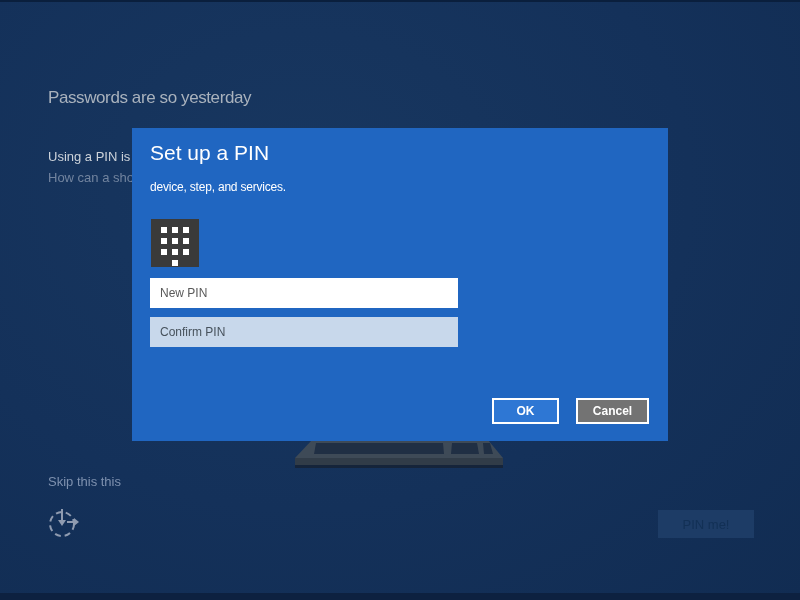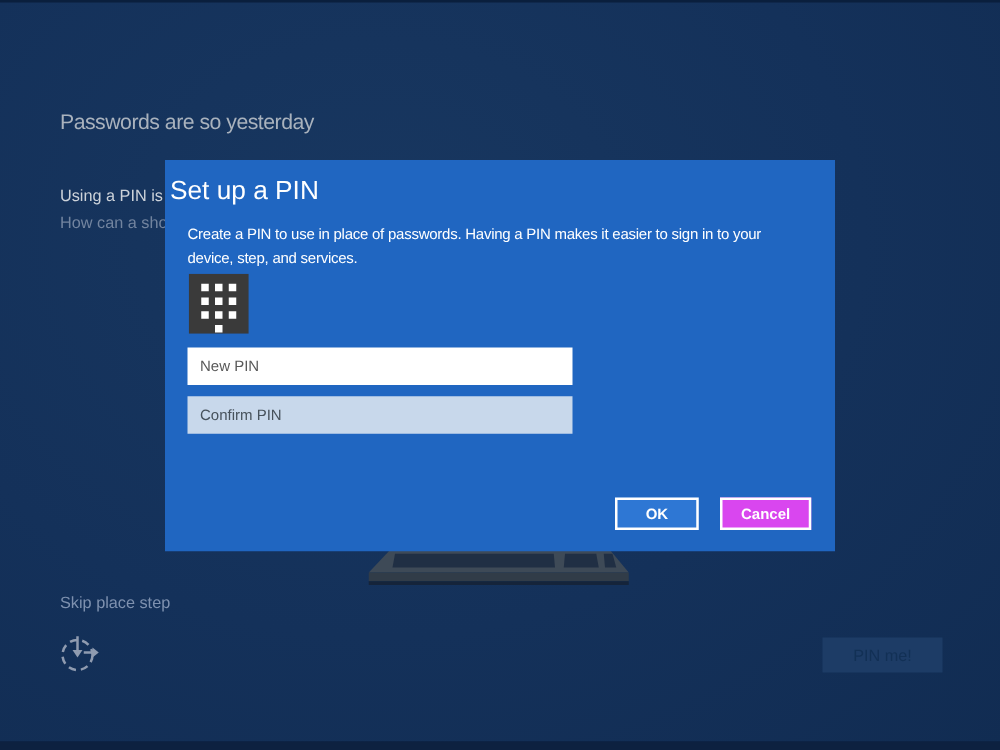--- a/index.html
+++ b/index.html
@@ -25,21 +25,21 @@
 
   
   .keyboard { position:absolute; left:283px; top:438px; }
 
   
   .dialog {
     position:absolute; left:132px; top:128px; width:536px; height:313px;
     background:#2066c1; overflow:hidden;
   }
   .dialog-title {
-    position:absolute; left:4px; top:13px;
+    position:absolute; left:18px; top:13px;
     font-size:21px; font-weight:300; color:#ffffff; white-space:nowrap;
   }
   .dialog-desc {
     position:absolute; left:18px; top:50px;
     font-size:12px; line-height:19px; color:#ffffff; letter-spacing:-0.2px;
   }
   .dialog-desc span { display:block; white-space:nowrap; }
 
   .keypad-icon { position:absolute; left:19px; top:91px; width:48px; height:48px; }
 
@@ -54,21 +54,21 @@
   .pin-confirm::placeholder { color:#47525c; opacity:1; }
 
   .btn {
     position:absolute; top:270px; height:26px;
     border:2px solid #ffffff; color:#ffffff;
     font-family:"Liberation Sans", sans-serif;
     font-size:12px; font-weight:700; cursor:pointer;
     line-height:22px; padding:0;
   }
   .btn-ok { left:360px; width:67px; background:#2e77d4; }
-  .btn-cancel { left:444px; width:73px; background:#d946ef; }
+  .btn-cancel { left:444px; width:73px; background:#737373; }
 
   .skip-link {
     position:absolute; left:48px; top:474px;
     font-size:13px; color:#7e91af; cursor:pointer; white-space:nowrap;
   }
   .eoa { position:absolute; left:46px; top:506px; width:34px; height:34px; cursor:pointer; }
 
   .pinme-btn {
     position:absolute; left:658px; top:510px; width:96px; height:28px;
     background:#1d3c66; border:none; color:#123055;
@@ -94,21 +94,20 @@
     <polygon points="12,27 220,27 220,30 12,30" fill="#15243a"></polygon>
     <polygon points="33,5 160,5 161,16 31,16" fill="#202f44"></polygon>
     <polygon points="169,5 194,5 196,16 168,16" fill="#202f44"></polygon>
     <polygon points="200,5 207,5 210,16 201,16" fill="#202f44"></polygon>
   </svg>
 
   <div class="dialog">
     <h2 class="dialog-title">Set up a PIN</h2>
 
     <p class="dialog-desc">
-      <span>Create a PIN to use in place of passwords. Having a PIN makes it easier to sign in to your</span>
       <span>device, step, and services.</span>
     </p>
 
     <svg class="keypad-icon" width="48" height="48" viewBox="0 0 48 48">
       <rect x="0" y="0" width="48" height="48" fill="#3a3a3a"></rect>
       <rect x="10" y="8" width="6" height="6" fill="#ffffff"></rect>
       <rect x="21" y="8" width="6" height="6" fill="#ffffff"></rect>
       <rect x="32" y="8" width="6" height="6" fill="#ffffff"></rect>
       <rect x="10" y="19" width="6" height="6" fill="#ffffff"></rect>
       <rect x="21" y="19" width="6" height="6" fill="#ffffff"></rect>
@@ -119,21 +118,21 @@
       <rect x="21" y="41" width="6" height="6" fill="#ffffff"></rect>
     </svg>
 
     <input type="password" class="pin-input pin-confirm" placeholder="Confirm PIN" style="">
     <input type="password" class="pin-input pin-new" placeholder="New PIN" style="">
 
     <button class="btn btn-ok">OK</button>
     <button class="btn btn-cancel">Cancel</button>
   </div>
 
-  <div class="skip-link">Skip place step</div>
+  <div class="skip-link">Skip this this</div>
 
   <svg class="eoa" viewBox="0 0 34 34">
     <circle cx="16" cy="18" r="12" fill="none" stroke="#8f9bb0" stroke-width="2" stroke-dasharray="6 4"></circle>
     <line x1="16" y1="3" x2="16" y2="15" stroke="#8f9bb0" stroke-width="2"></line>
     <polygon points="12,14 20,14 16,20" fill="#8f9bb0"></polygon>
     <line x1="21" y1="16" x2="29" y2="16" stroke="#8f9bb0" stroke-width="2"></line>
     <polygon points="28,12 33,16 28,20" fill="#8f9bb0"></polygon>
   </svg>
 
   <button class="pinme-btn" disabled="">PIN me!</button>

